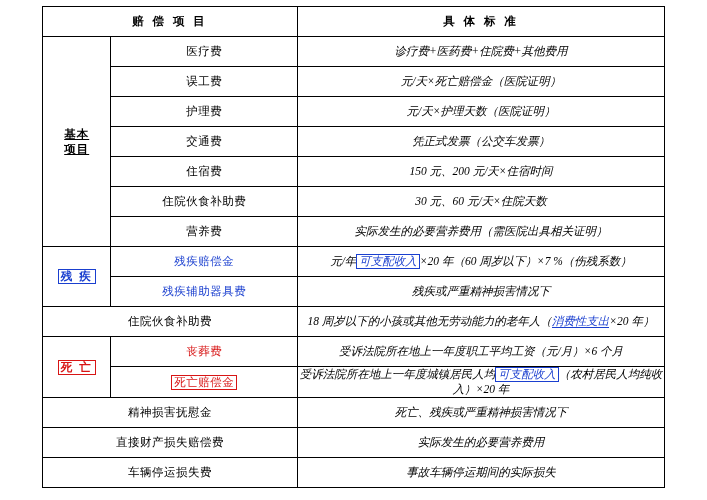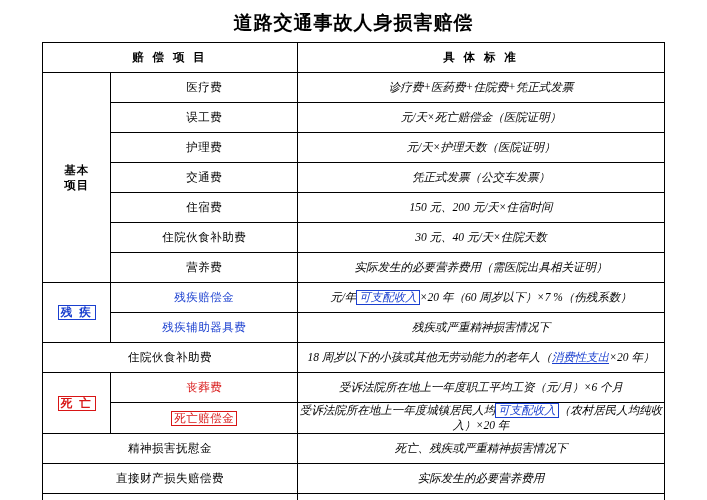--- a/index.html
+++ b/index.html
@@ -44,20 +44,21 @@
   }
   .hdr {
     font-weight: bold;
     font-size: 13px;
     letter-spacing: 3px;
   }
   .cat-label {
     font-weight: bold;
     font-size: 13px;
     letter-spacing: 1px;
+    text-decoration: underline;
   }
   .item {
     font-size: 12px;
     letter-spacing: 0.5px;
     margin-top: 44px;
   }
   .std {
     font-size: 11px;
     font-style: italic;
     font-family: "Liberation Serif", "DejaVu Serif", serif;
@@ -80,61 +81,60 @@
     border-bottom: 1.5px solid #1a3fcf;
     padding-bottom: 0px;
   }
   .wide-letter { letter-spacing: 2px; }
 </style>
 </head>
 <body>
 
 <div class="page">
 
-  <div class="doc-title">道路交通事故人身损害赔偿</div>
 
   <table class="main">
     <colgroup>
       <col style="width:11%">
       <col style="width:30%">
       <col style="width:59%">
     </colgroup>
     <tbody>
       <tr>
         <td colspan="2" class="hdr">赔 偿 项 目</td>
         <td class="hdr">具 体 标 准</td>
       </tr>
 
       <tr>
         <td rowspan="7" class="cat-label">
           <div>基本</div>
           <div>项目</div>
         </td>
         <td class="item">医疗费</td>
-        <td class="std">诊疗费+医药费+住院费+凭正式发票</td>
+        <td class="std">诊疗费+医药费+住院费+其他费用</td>
       </tr>
       <tr>
         <td class="item">误工费</td>
         <td class="std">元/天×死亡赔偿金（医院证明）</td>
       </tr>
       <tr>
         <td class="item">护理费</td>
         <td class="std">元/天×护理天数（医院证明）</td>
       </tr>
       <tr>
         <td class="item">交通费</td>
         <td class="std">凭正式发票（公交车发票）</td>
       </tr>
       <tr>
         <td class="item">住宿费</td>
         <td class="std">150 元、200 元/天×住宿时间</td>
       </tr>
       <tr>
         <td class="item">住院伙食补助费</td>
-        <td class="std">30 元、40 元/天×住院天数</td>
+        <td class="std">30 元、60 元/天×住院天数</td>
       </tr>
       <tr>
         <td class="item">营养费</td>
         <td class="std">实际发生的必要营养费用（需医院出具相关证明）</td>
       </tr>
 
       <tr>
         <td rowspan="2" class="cat-label">
           <span class="box-blue blue wide-letter">残 疾</span>
         </td>

